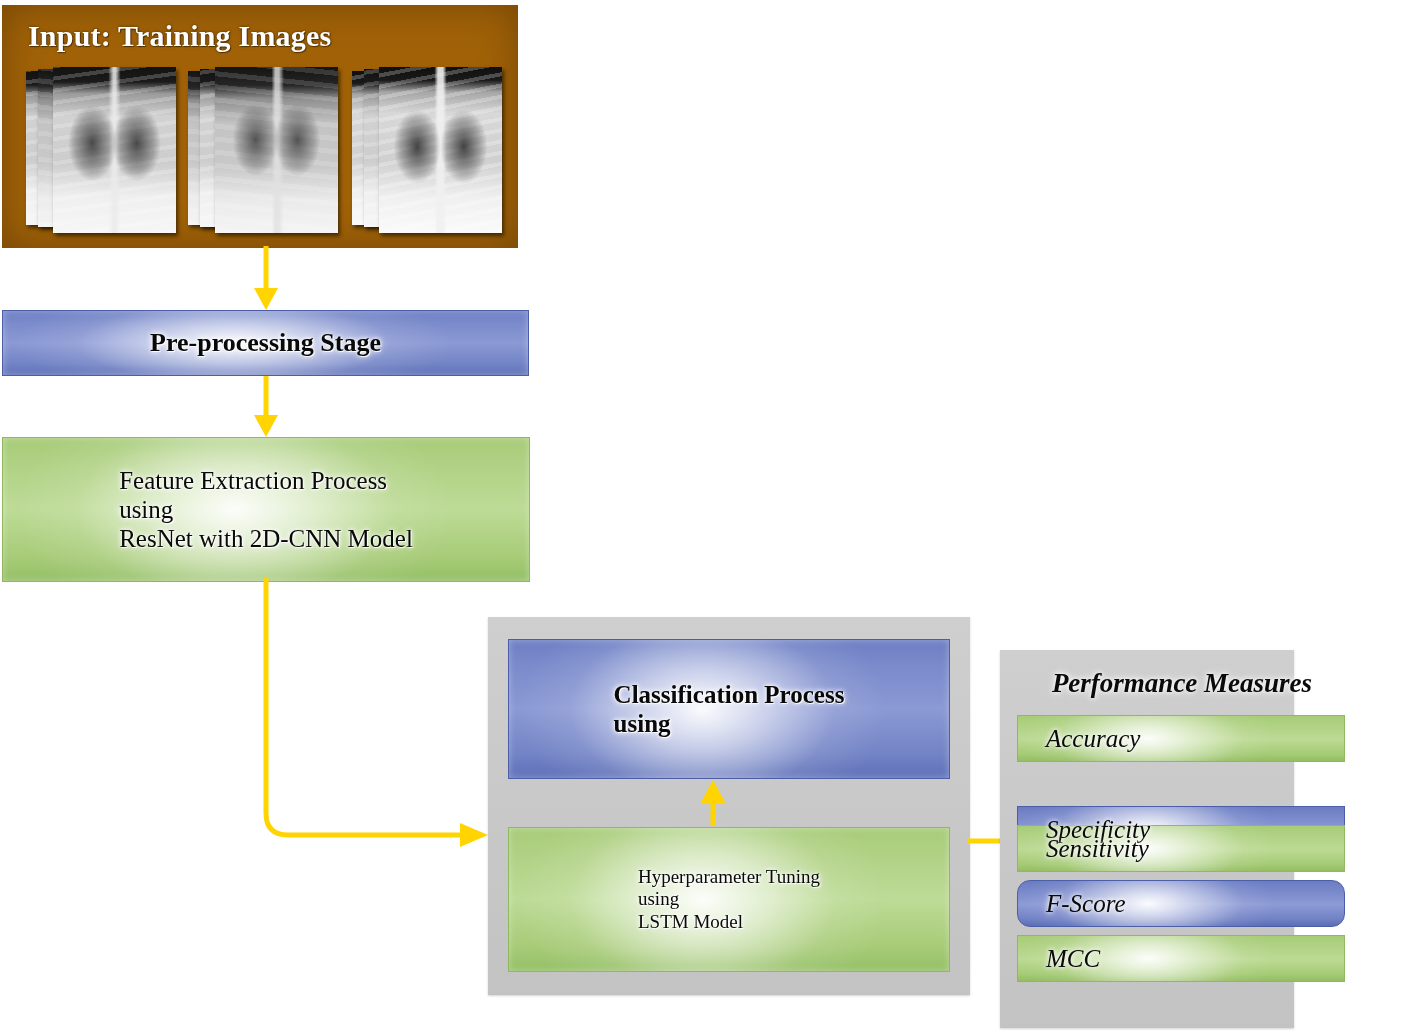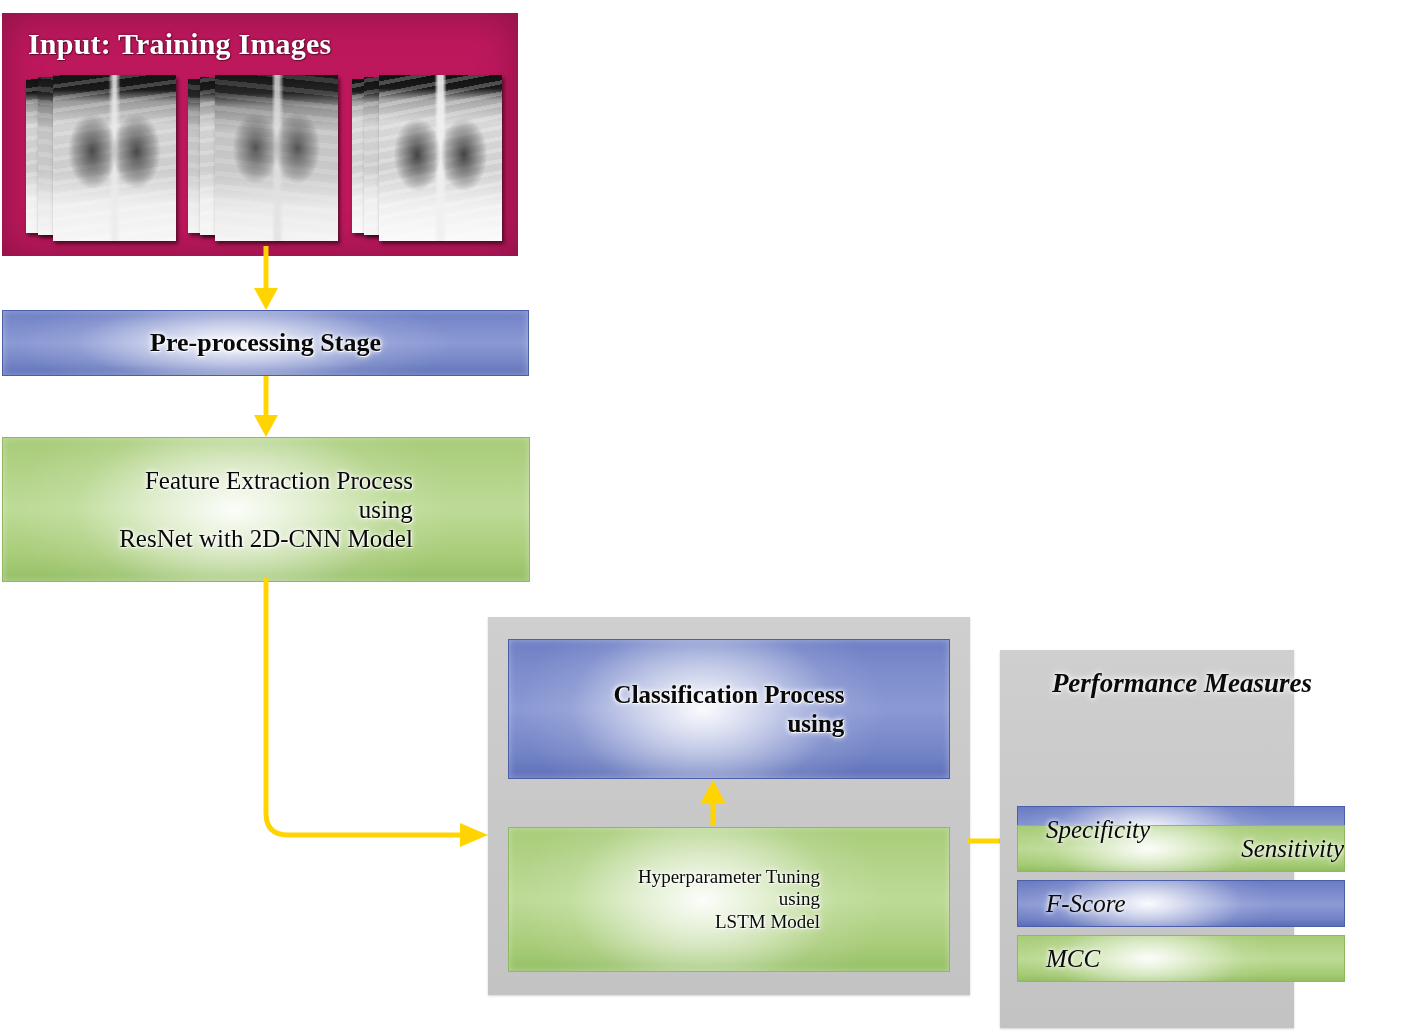--- a/index.html
+++ b/index.html
@@ -4,22 +4,22 @@
 <style>
   html,body{margin:0;padding:0;background:#ffffff;}
   body{
     width:1405px;height:1035px;position:relative;overflow:hidden;
     font-family:"Liberation Serif", serif;
   }
   .stage{position:absolute;left:0;top:0;width:1405px;height:1035px;}
 
   
   #input-panel{
-    position:absolute;left:2px;top:13px;width:516px;height:243px;
-    background:#be185d;
+    position:absolute;left:2px;top:5px;width:516px;height:243px;
+    background:#a16207;
     box-shadow:inset 0 0 40px rgba(0,0,0,.28);
   }
   #input-title{
     position:absolute;left:26px;top:14px;
     font-size:30px;font-weight:bold;color:#ffffff;
     letter-spacing:.2px;
     text-shadow:0 0 3px rgba(0,0,0,.55), 1px 1px 0 rgba(0,0,0,.35);
     white-space:nowrap;
   }
   .xray-stack{position:absolute;top:62px;width:150px;height:166px;}
@@ -55,21 +55,21 @@
     background:
       radial-gradient(ellipse 25% 29% at 31% 48%, rgba(30,30,30,.8) 0%, rgba(70,70,70,.32) 56%, rgba(0,0,0,0) 77%),
       radial-gradient(ellipse 25% 29% at 69% 48%, rgba(30,30,30,.8) 0%, rgba(70,70,70,.32) 56%, rgba(0,0,0,0) 77%),
       linear-gradient(to right, rgba(255,255,255,0) 45%, rgba(240,240,240,.9) 48%, rgba(240,240,240,.9) 52%, rgba(255,255,255,0) 55%),
       repeating-linear-gradient(-11deg, rgba(255,255,255,.24) 0 4px, rgba(0,0,0,0) 4px 11px),
       linear-gradient(to bottom, #0f0f0f 0%, #1a1a1a 8%, #a5a5a5 15%, #d8d8d8 28%, #d0d0d0 57%, #f0f0f0 79%, #fafafa 100%);
   }
 
   
   .gbox{position:absolute;box-sizing:border-box;display:flex;
-        align-items:center;justify-content:center;text-align:right;}
+        align-items:center;justify-content:center;text-align:left;}
   .gbox .txt{
     position:relative;z-index:2;color:#090909;
     text-shadow:0 0 4px #ffffff, 0 0 7px #ffffff, 1px 1px 0 rgba(255,255,255,.85);
     line-height:1.16;
   }
   .blue-fill{
     background:
       radial-gradient(ellipse 58% 120% at 44% 50%, rgba(255,255,255,.96) 0%, rgba(255,255,255,.55) 26%, rgba(255,255,255,.10) 52%, rgba(255,255,255,0) 72%),
       linear-gradient(to bottom, #6c7ec4 0%, #7a8acb 18%, #8b99d4 50%, #7384c6 82%, #5e70b8 100%);
     border:1px solid #4d5ea8;
@@ -233,27 +233,30 @@
   </div>
 
   <svg class="conn" style="left:968px;top:818px;width:76px;height:46px;">
     <line x1="0" y1="23" x2="50" y2="23" stroke="#FFD400" stroke-width="5"></line>
     <polygon points="74,23 46,11 46,35" fill="#FFD400"></polygon>
   </svg>
 
   <div id="performance-group">
     <div id="performance-title">Performance Measures</div>
 
+    <div class="measure-bar b-green" style="top:65px;">
+      <span class="txt">Accuracy</span>
+    </div>
     <div class="measure-bar b-blue" style="top:120px;margin-top:36px;">
       <span class="txt">Specificity</span>
     </div>
-    <div class="measure-bar b-green" style="top:175px;justify-content:flex-end;">
+    <div class="measure-bar b-green" style="top:175px;">
       <span class="txt">Sensitivity</span>
     </div>
-    <div class="measure-bar b-blue" style="top:230px;">
+    <div class="measure-bar b-blue" style="top:230px;border-radius:13px;">
       <span class="txt">F-Score</span>
     </div>
     <div class="measure-bar b-green" style="top:285px;">
       <span class="txt">MCC</span>
     </div>
   </div>
 
 </div>
 
 </body></html>

